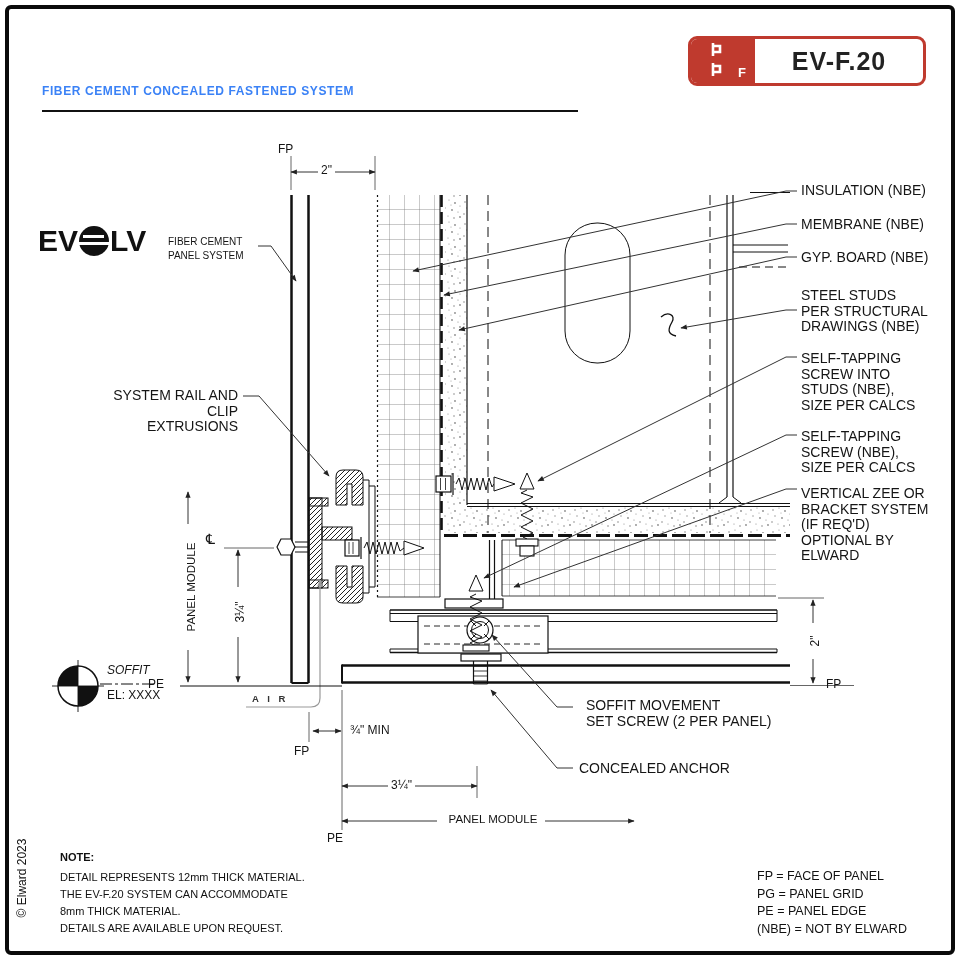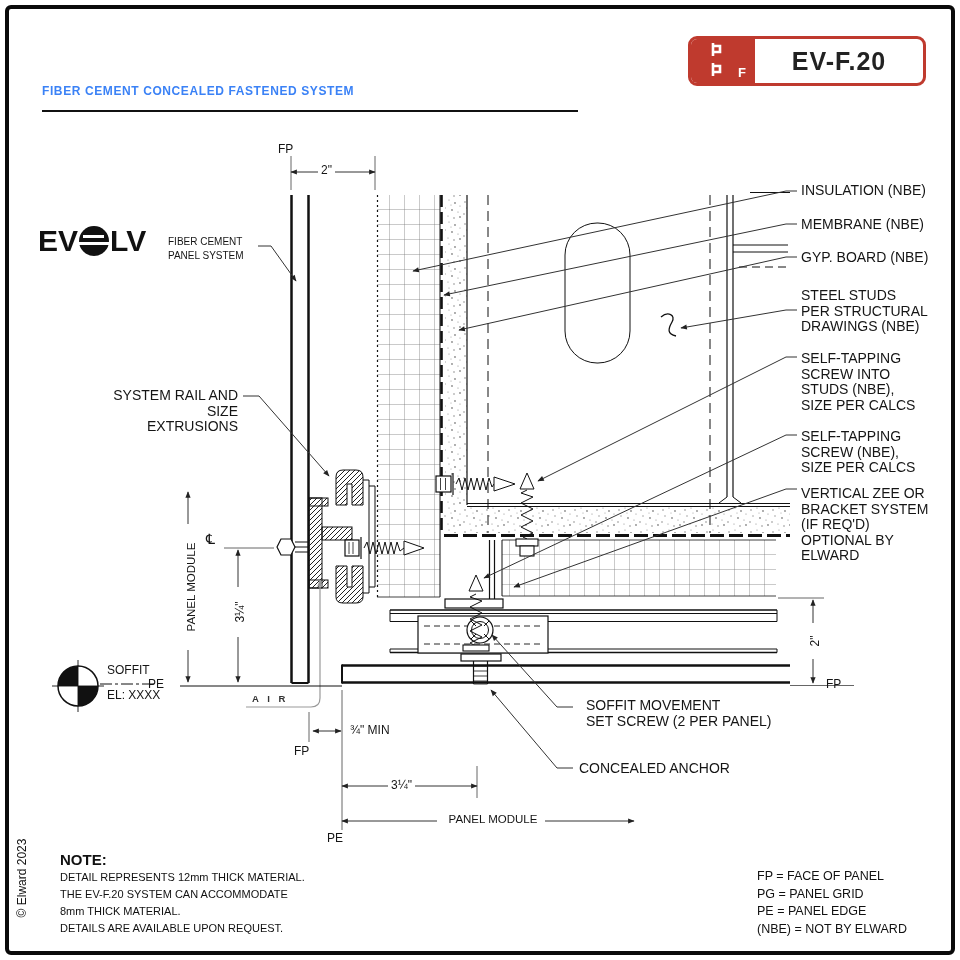--- a/index.html
+++ b/index.html
@@ -19,21 +19,21 @@
   .logo{left:38px;top:224px;font-size:30px;font-weight:900;letter-spacing:0px;display:flex;align-items:center;}
   .logo-o{position:relative;display:inline-block;width:30px;height:30px;background:#111;
           border-radius:50%;margin:0 1px;}
   .logo-o .s1{position:absolute;left:4px;right:5px;top:9px;height:3px;background:#fff;}
   .logo-o .s2{position:absolute;left:-1px;right:-1px;top:16px;height:3px;background:#fff;}
   .lbl{font-size:14px;line-height:15.5px;white-space:pre-line;color:#151515;}
   .dim{font-size:12px;color:#151515;}
   .bgw{background:#fff;padding:0 3px;}
   .rot{display:flex;align-items:center;justify-content:center;transform:rotate(-90deg);}
   .tagline{left:168px;top:235px;font-size:10px;line-height:14px;white-space:pre-line;}
-  .note-h{left:60px;top:851px;font-size:15px;font-weight:bold;}
+  .note-h{left:60px;top:851px;font-size:11px;font-weight:bold;}
   .note-b{left:60px;top:869px;font-size:11px;line-height:17px;white-space:pre-line;}
   .legend{font-size:12.5px;line-height:17.5px;}
   .copyright{left:-38px;top:870px;width:120px;height:16px;font-size:12px;}
   .air{font-size:9.5px;letter-spacing:3px;color:#333;}
   .cl{font-family:"DejaVu Sans",sans-serif;font-size:14px;}
 </style>
 </head>
 <body>
 
 <div id="page">
@@ -268,21 +268,21 @@
     <span>EV</span>
       <span class="logo-o">
         <span class="s1"></span>
         <span class="s2"></span>
       </span>
       <span>LV</span>
   </div>
   <div class="abs lbl tagline">FIBER CEMENT
 PANEL SYSTEM</div>
 
-  <div class="abs lbl" style="left:96px;top:388px;width:142px;text-align:right;">SYSTEM RAIL AND SIZE
+  <div class="abs lbl" style="left:96px;top:388px;width:142px;text-align:right;">SYSTEM RAIL AND CLIP
 EXTRUSIONS</div>
   <div class="abs lbl" style="left:801px;top:183px;">INSULATION (NBE)</div>
   <div class="abs lbl" style="left:801px;top:217px;">MEMBRANE (NBE)</div>
   <div class="abs lbl" style="left:801px;top:250px;">GYP. BOARD (NBE)</div>
   <div class="abs lbl" style="left:801px;top:288px;">STEEL STUDS
 PER STRUCTURAL
 DRAWINGS (NBE)</div>
   <div class="abs lbl" style="left:801px;top:351px;">SELF-TAPPING
 SCREW INTO
 STUDS (NBE),
@@ -298,21 +298,21 @@
   <div class="abs lbl" style="left:579px;top:698px;margin-left:7px;">SOFFIT MOVEMENT
 SET SCREW (2 PER PANEL)</div>
   <div class="abs lbl" style="left:579px;top:761px;">CONCEALED ANCHOR</div>
 
   <div class="abs dim" style="left:278px;top:142px;">FP</div>
   <div class="abs dim bgw" style="left:318px;top:163px;">2"</div>
   <div class="abs dim rot bgw" style="left:128px;top:579px;width:120px;height:16px;font-size:11.5px;">PANEL MODULE</div>
   <div class="abs dim cl" style="left:206px;top:531px;">℄</div>
   <div class="abs dim rot bgw" style="left:215px;top:604px;width:44px;height:16px;">3¼"</div>
   <div class="abs dim" style="left:148px;top:677px;">PE</div>
-  <div class="abs dim" style="left:107px;top:663px;">SOFFIT</div>
+  <div class="abs dim" style="left:107px;top:663px;font-style:italic;">SOFFIT</div>
   <div class="abs dim" style="left:107px;top:688px;">EL: XXXX</div>
   <div class="abs air" style="left:252px;top:693px;font-weight:bold;">A I R</div>
   <div class="abs dim" style="left:294px;top:744px;">FP</div>
   <div class="abs dim" style="left:350px;top:723px;">¾" MIN</div>
   <div class="abs dim bgw" style="left:388px;top:778px;">3¼"</div>
   <div class="abs dim" style="left:441px;top:813px;width:104px;text-align:center;font-size:11.5px;">PANEL MODULE</div>
   <div class="abs dim" style="left:327px;top:831px;">PE</div>
   <div class="abs dim rot bgw" style="left:797px;top:633px;width:30px;height:16px;">2"</div>
   <div class="abs dim" style="left:826px;top:677px;">FP</div>
 

